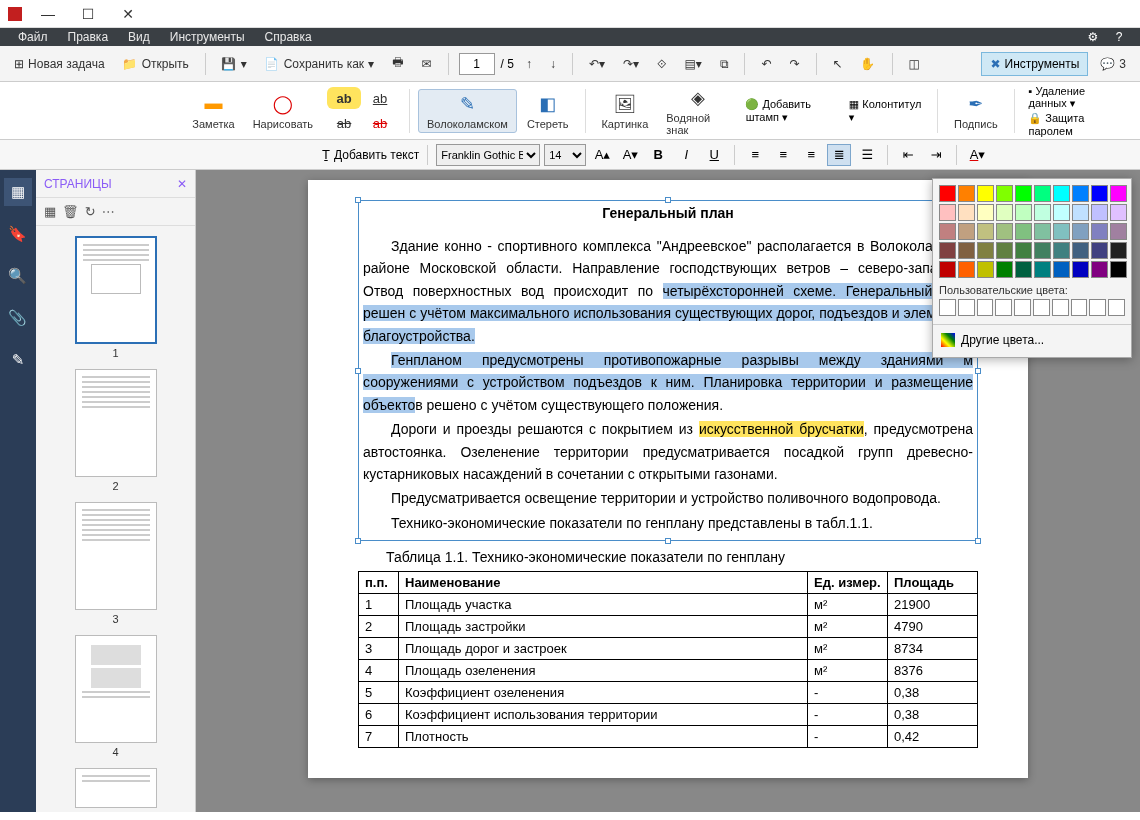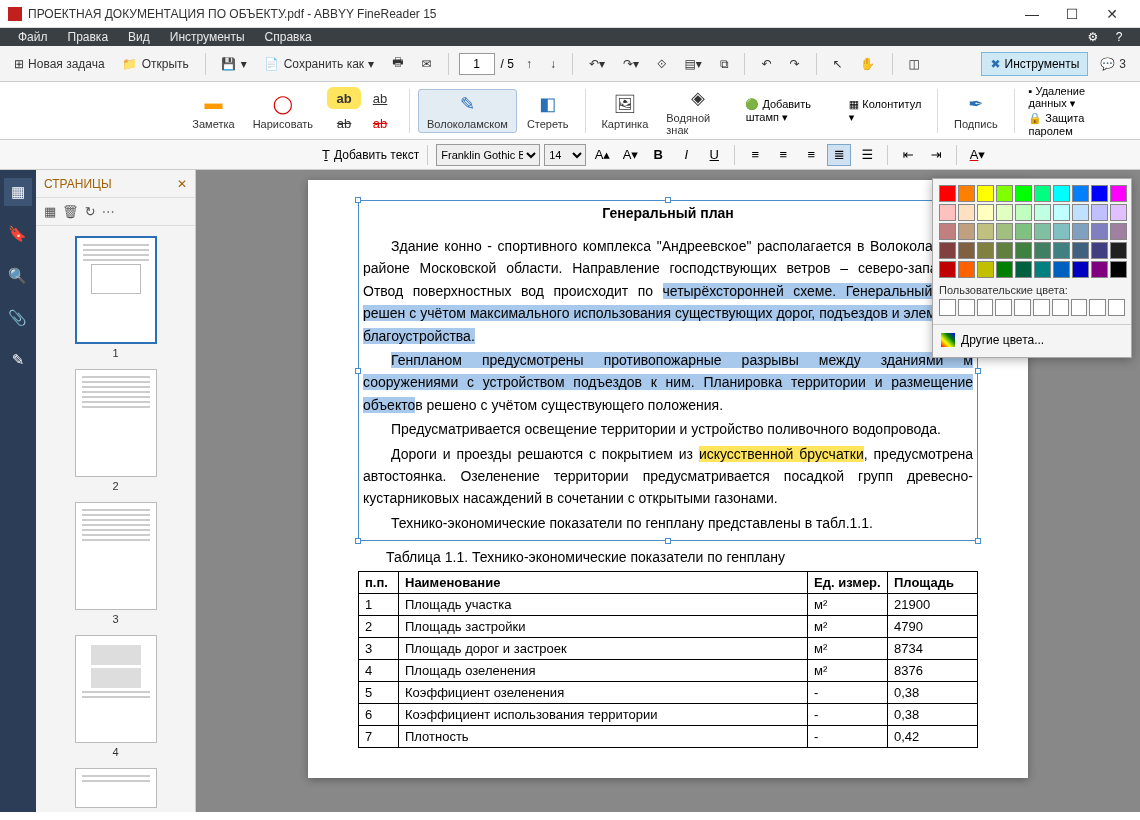--- a/index.html
+++ b/index.html
@@ -27,21 +27,21 @@
 .fmt-bar { height: 30px; background: #f7f7f7; border-bottom: 1px solid #ccc; display: flex; align-items: center; padding: 0 8px; gap: 4px; position: relative; }
 .fmt-bar select { height: 22px; font-size: 11px; border: 1px solid #999; }
 .fmt-bar .fb-btn { width: 24px; height: 22px; display: flex; align-items: center; justify-content: center; cursor: pointer; font-size: 13px; }
 .fmt-bar .fb-btn.active { background: #cfe0f0; border: 1px solid #7da6cc; }
 .fmt-bar .fsep { width: 1px; height: 20px; background: #ccc; margin: 0 4px; }
 .main { display: flex; height: 642px; }
 .leftbar { width: 36px; background: #2b3d57; display: flex; flex-direction: column; align-items: center; padding-top: 8px; gap: 14px; color: #fff; }
 .leftbar .lb-btn { width: 28px; height: 28px; display: flex; align-items: center; justify-content: center; cursor: pointer; font-size: 15px; }
 .leftbar .lb-btn.active { background: #3d5475; }
 .pages-panel { width: 160px; background: #f4f4f4; border-right: 1px solid #ccc; display: flex; flex-direction: column; }
-.pages-header { height: 28px; display: flex; align-items: center; padding: 0 8px; font-size: 12px; color: #a16207; justify-content: space-between; border-bottom: 1px solid #ddd; }
+.pages-header { height: 28px; display: flex; align-items: center; padding: 0 8px; font-size: 12px; color: #8b5cf6; justify-content: space-between; border-bottom: 1px solid #ddd; }
 .pages-tools { height: 28px; display: flex; align-items: center; padding: 0 8px; gap: 6px; color: #555; border-bottom: 1px solid #ddd; }
 .pages-tools span { cursor: pointer; font-size: 13px; }
 .thumbs { flex: 1; overflow-y: auto; padding: 10px 0; display: flex; flex-direction: column; align-items: center; gap: 10px; }
 .thumb { width: 88px; display: flex; flex-direction: column; align-items: center; gap: 3px; }
 .thumb .pg { width: 82px; height: 108px; background: #fff; border: 1px solid #bbb; position: relative; padding: 6px; }
 .thumb.selected .pg { border: 2px solid #2b6fb5; }
 .thumb .pg .line { height: 2px; background: #ccc; margin-bottom: 3px; }
 .thumb .num { font-size: 11px; color: #333; }
 .thumb .pg .tbl { width: 50px; height: 30px; border: 1px solid #bbb; margin: 3px auto; }
 .thumb .pg .img { width: 50px; height: 20px; background: #ddd; margin: 3px auto; }
@@ -68,21 +68,20 @@
 .custom-row { display: flex; gap: 2px; margin-bottom: 8px; }
 .custom-row .color-swatch { background: #fff; }
 .cp-divider { height: 1px; background: #ccc; margin: 4px -6px; }
 .cp-more { display: flex; align-items: center; gap: 6px; padding: 4px 2px; cursor: pointer; font-size: 12px; }
 </style>
 </head>
 <body>
 
 <div class="titlebar">
   <div class="app-icon"></div>
-  <div class="title">ПРОЕКТНАЯ ДОКУМЕНТАЦИЯ ПО ОБЪЕКТУ.pdf - ABBYY FineReader 15</div>
   <div class="win-btn">—</div>
   <div class="win-btn">☐</div>
   <div class="win-btn">✕</div>
 </div>
 
 <div class="menubar">
   <div class="menu-item">Файл</div>
   <div class="menu-item">Правка</div>
   <div class="menu-item">Вид</div>
   <div class="menu-item">Инструменты</div>
@@ -310,22 +309,22 @@
           <div class="handle h-tm"></div>
           <div class="handle h-tr"></div>
         <div class="handle h-ml"></div>
           <div class="handle h-mr"></div>
         <div class="handle h-bl"></div>
           <div class="handle h-bm"></div>
           <div class="handle h-br"></div>
         <h3>Генеральный план</h3>
         <p><span>Здание конно - спортивного комплекса "Андреевское" располагается в Волоколамском районе Московской области. Направление господствующих ветров – северо-западное. Отвод поверхностных вод происходит по </span><span class="sel">четырёхсторонней схеме. Генеральный план решен с учётом максимального использования существующих дорог, подъездов и элементов благоустройства.</span></p>
         <p><span class="sel">Генпланом предусмотрены противопожарные разрывы между зданиями м сооружениями с устройством подъездов к ним. Планировка территории и размещение объекто</span><span>в решено с учётом существующего положения.</span></p>
+        <p><span>Дороги и проезды решаются с покрытием из </span><span class="hl">искусственной брусчатки</span><span>, предусмотрена автостоянка. Озеленение территории предусматривается посадкой групп древесно-кустарниковых насаждений в сочетании с открытыми газонами.</span></p>
         <p>Предусматривается освещение территории и устройство поливочного водопровода.</p>
-        <p><span>Дороги и проезды решаются с покрытием из </span><span class="hl">искусственной брусчатки</span><span>, предусмотрена автостоянка. Озеленение территории предусматривается посадкой групп древесно-кустарниковых насаждений в сочетании с открытыми газонами.</span></p>
         <p>Технико-экономические показатели по генплану представлены в табл.1.1.</p>
       </div>
       <div class="tbl-caption">Таблица 1.1. Технико-экономические показатели по генплану</div>
       <table class="data">
         <thead>
             <tr>
           <th style="width:40px">п.п.</th>
               <th>Наименование</th>
               <th style="width:80px">Ед. измер.</th>
               <th style="width:90px">Площадь</th>

